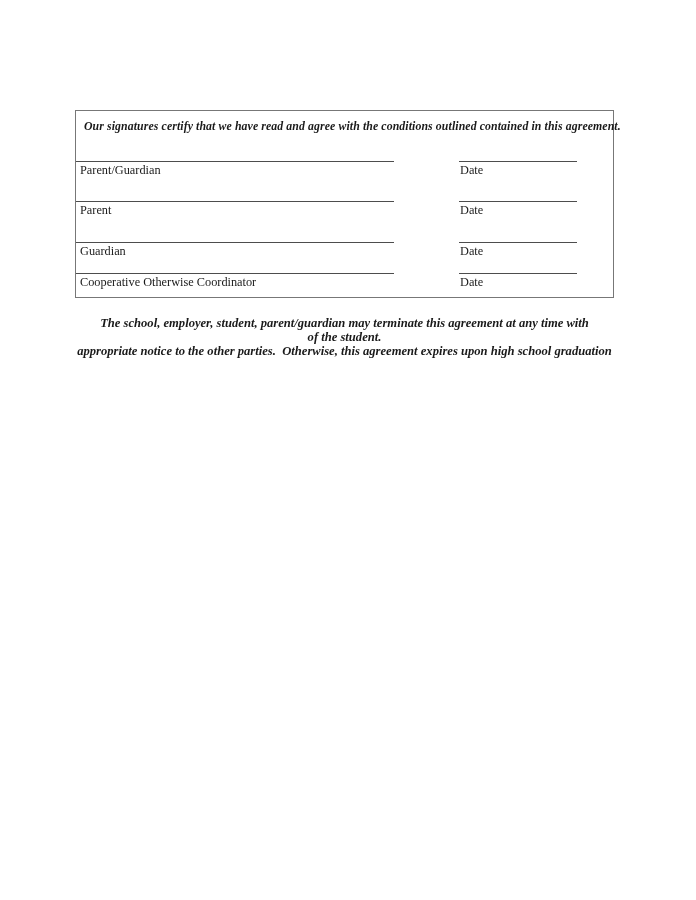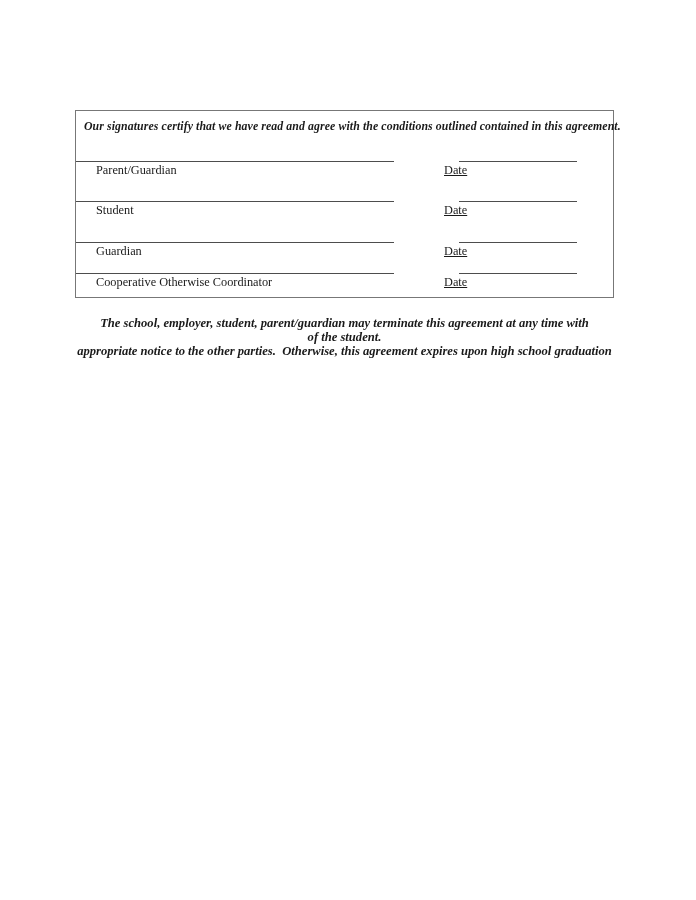--- a/index.html
+++ b/index.html
@@ -46,22 +46,22 @@
   .line.left  { left: 0;     width: 318px; }
   .line.right { left: 383px; width: 118px; }
 
   .sig-label, .date-label {
     position: absolute;
     top: 2px;
     font-size: 12.3px;
     line-height: 14px;
     white-space: nowrap;
   }
-  .sig-label  { left: 20px; }
-  .date-label { left: 368px; text-decoration: underline; }
+  .sig-label  { left: 4px; }
+  .date-label { left: 384px; }
 
   
   .closing {
     position: absolute;
     left: 75px;
     top: 316px;
     width: 539px;
     text-align: center;
     font-size: 12.6px;
     font-weight: bold;
@@ -80,21 +80,21 @@
 
     <div class="sig-row r1">
       <div class="line left"></div>
       <div class="sig-label">Parent/Guardian</div>
       <div class="line right"></div>
       <div class="date-label">Date</div>
     </div>
 
     <div class="sig-row r2">
       <div class="line left"></div>
-      <div class="sig-label">Student</div>
+      <div class="sig-label">Parent</div>
       <div class="line right"></div>
       <div class="date-label">Date</div>
     </div>
 
     <div class="sig-row r3">
       <div class="line left"></div>
       <div class="sig-label">Guardian</div>
       <div class="line right"></div>
       <div class="date-label">Date</div>
     </div>

